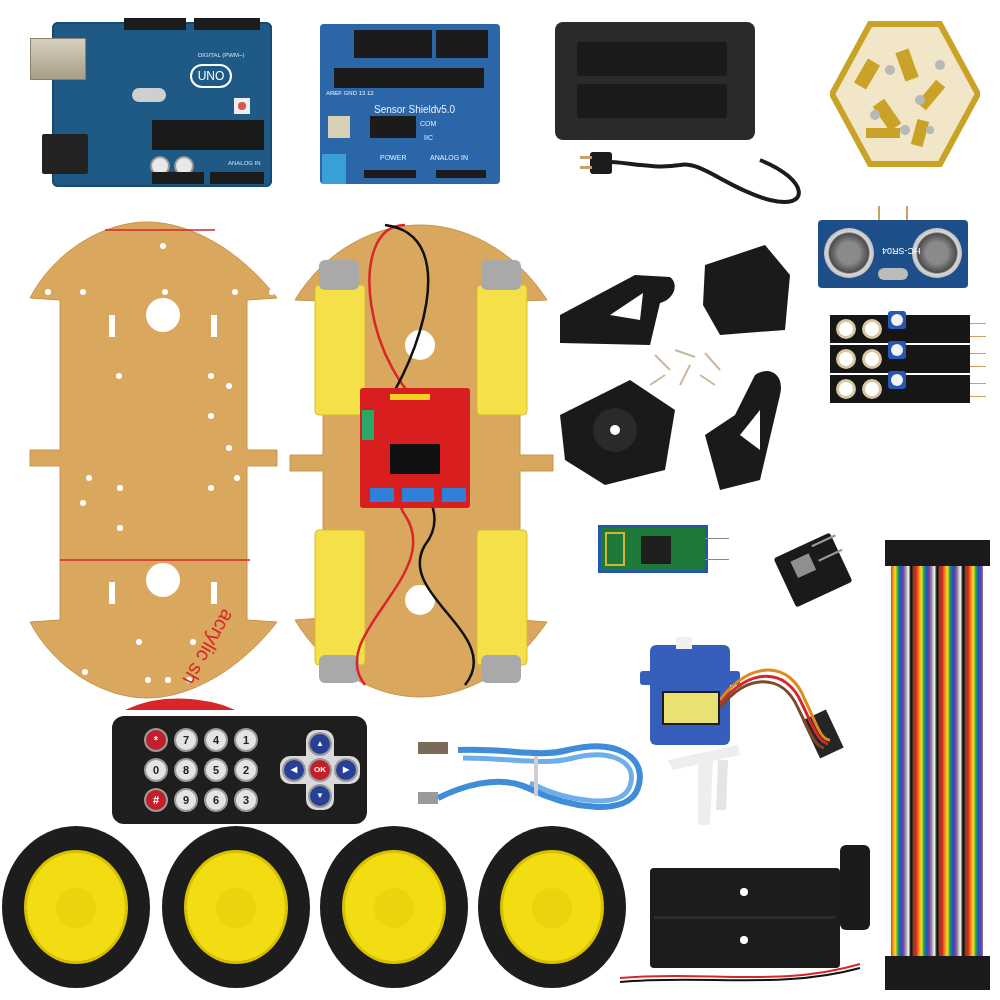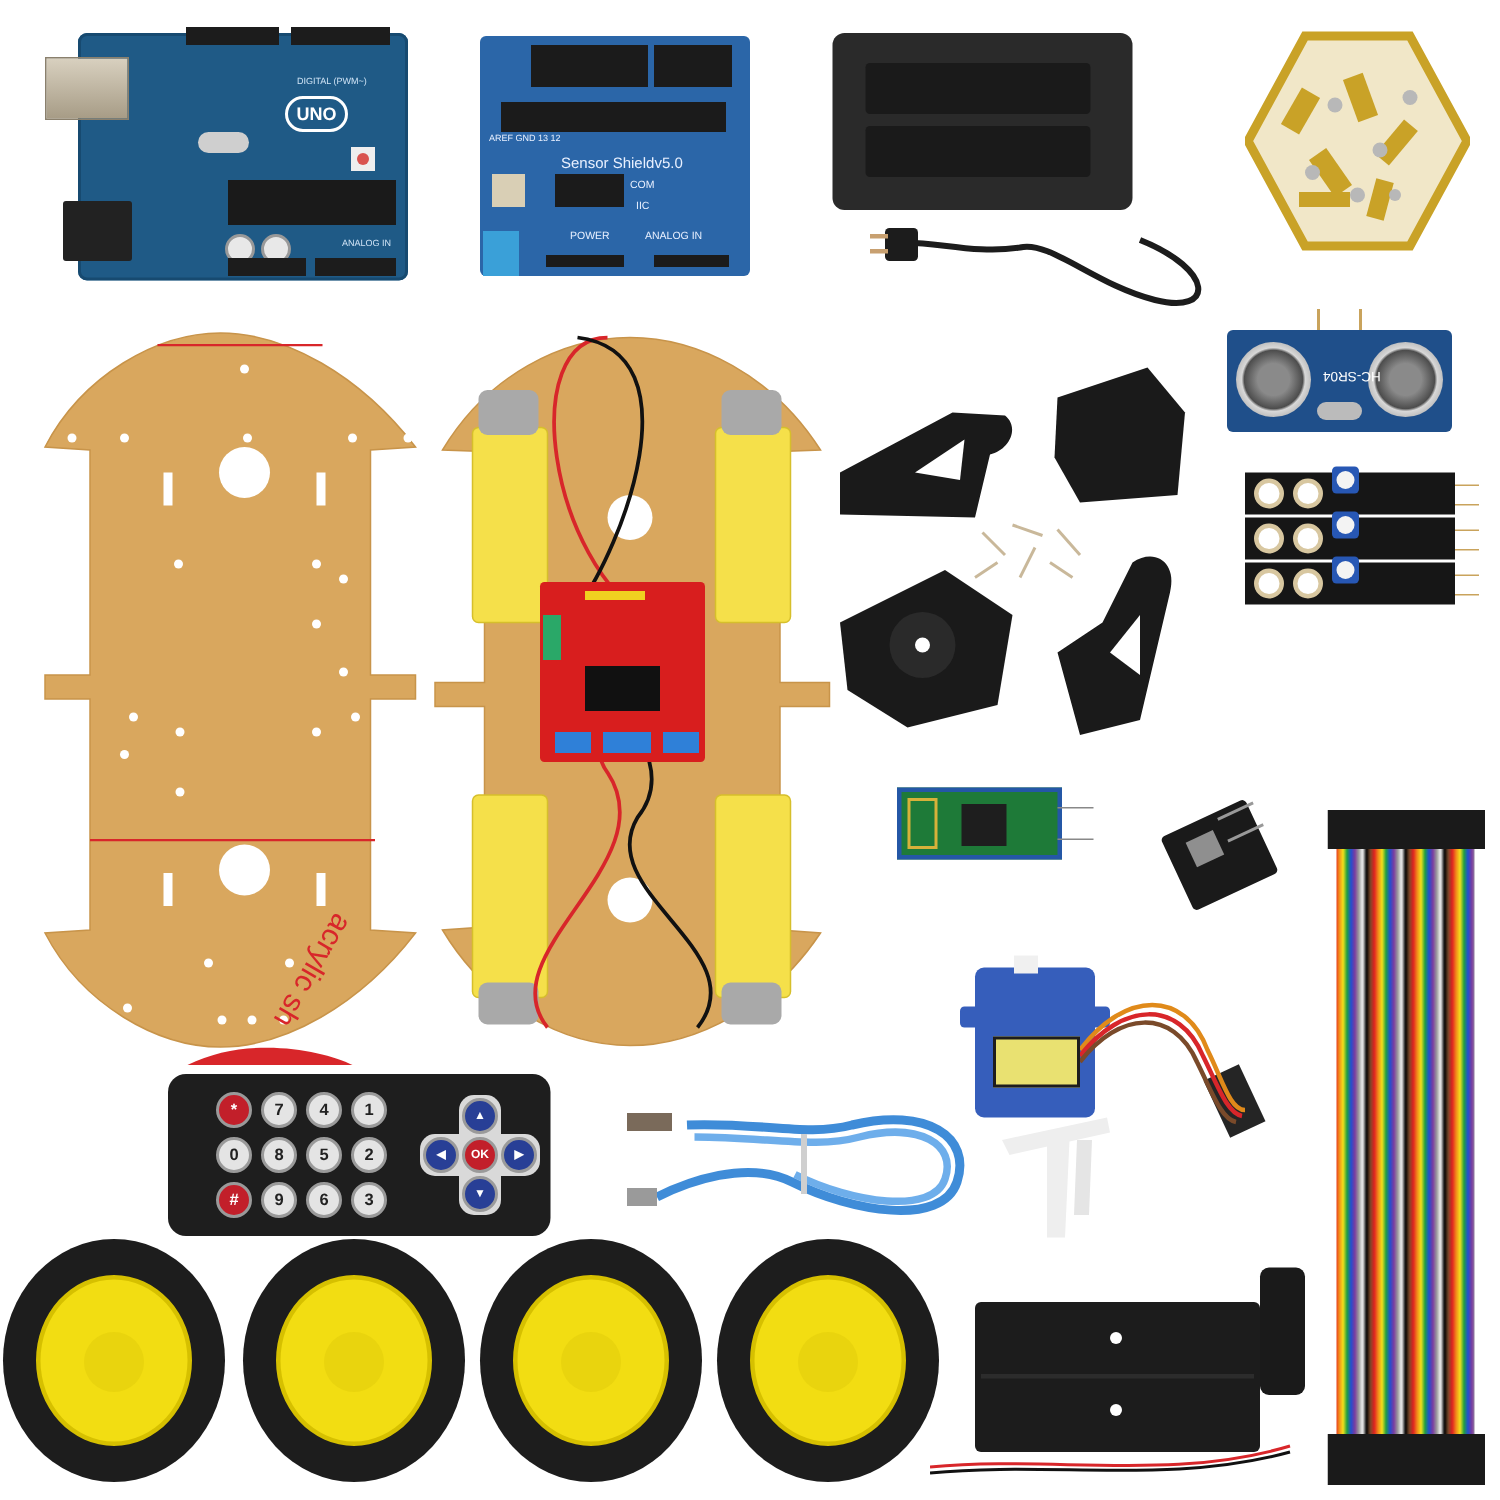--- a/index.html
+++ b/index.html
@@ -5,21 +5,21 @@
   html, body { margin:0; padding:0; }
   body { width:1000px; height:1000px; background:#ffffff; position:relative; overflow:hidden; font-family:"Liberation Sans", sans-serif; }
   .abs { position:absolute; }
   .txt { font-family:"Liberation Sans", sans-serif; }
   
   .uno { left:52px; top:22px; width:220px; height:165px; background:#1f5a86; border-radius:6px; box-shadow:inset 0 0 0 2px #174a70; }
   .uno .usb { left:-22px; top:16px; width:54px; height:40px; background:linear-gradient(#d8d0bf,#a79c86); border:1px solid #8a806d; }
   .uno .dc { left:-10px; top:112px; width:46px; height:40px; background:#222; border-radius:2px; }
   .uno .hdr { height:12px; background:#1c1c1c; }
   .uno .chip { left:100px; top:98px; width:112px; height:30px; background:#1a1a1a; }
-  .uno .logo { left:138px; top:42px; width:38px; height:20px; border:2px solid #fff; border-radius:12px; color:#fff; font-size:12px; font-weight:bold; text-align:center; line-height:20px; }
+  .uno .logo { left:138px; top:42px; width:38px; height:20px; border:2px solid #fff; border-radius:12px; color:#fff; font-size:12px; font-weight:normal; text-align:center; line-height:20px; }
   .uno .xtal { left:80px; top:66px; width:34px; height:14px; background:#cfcfcf; border-radius:7px; }
   .uno .cap { width:16px; height:16px; border-radius:50%; background:#e8e8e8; border:2px solid #999; }
   .uno .reset { left:182px; top:76px; width:16px; height:16px; background:#eee; }
   .uno .reset:after { content:""; position:absolute; left:4px; top:4px; width:8px; height:8px; border-radius:50%; background:#d9534f; }
   .uno .lbl { color:#cfe3f5; font-size:6px; }
   
   .shield { left:320px; top:24px; width:180px; height:160px; background:#2b66a8; border-radius:4px; }
   .shield .blk { background:#1b1b1b; }
   .shield .lbl { color:#e8f0ff; font-size:10px; }
   .shield .term { left:2px; top:130px; width:24px; height:30px; background:#3aa0d8; }

